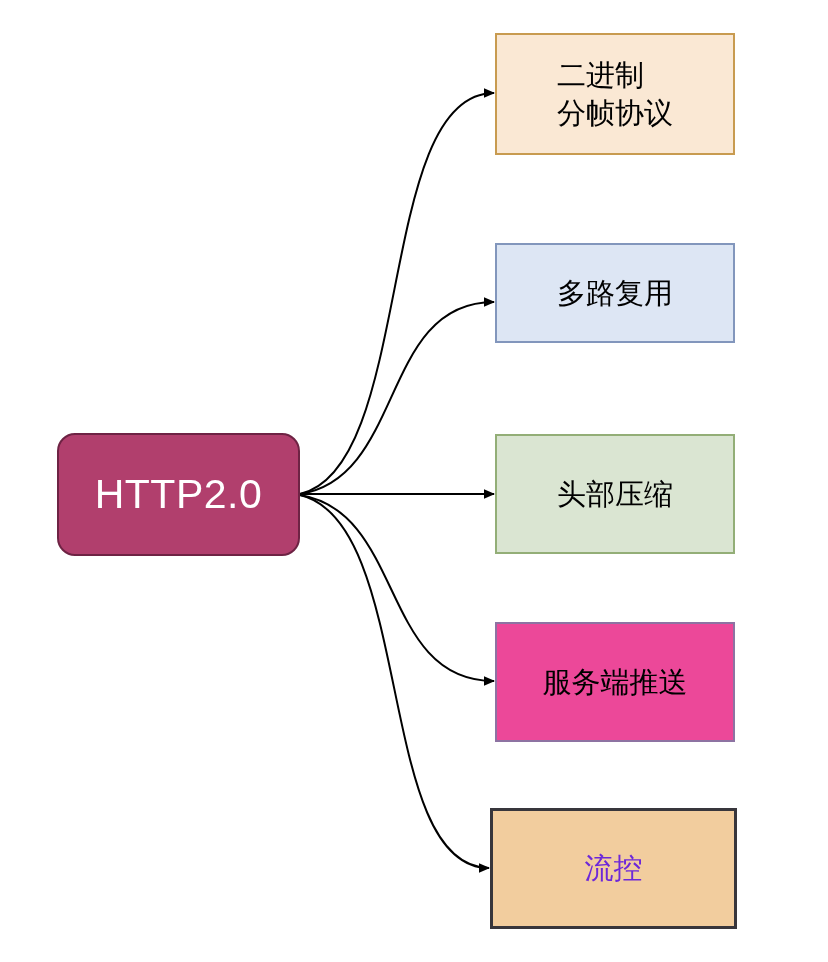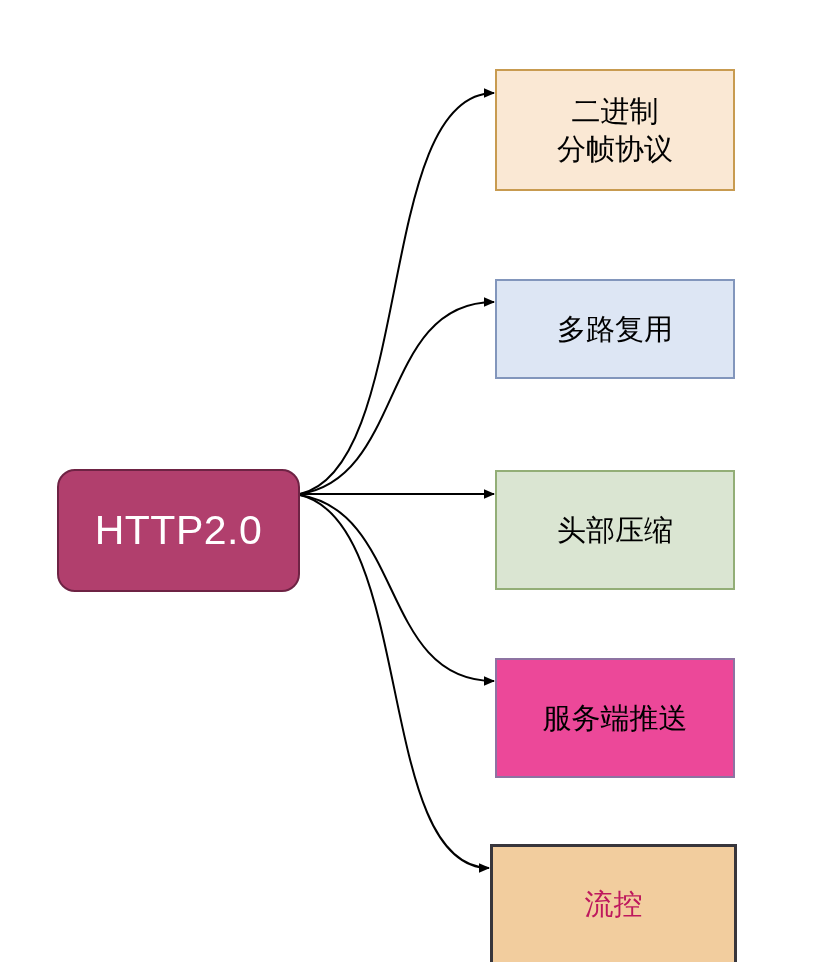--- a/index.html
+++ b/index.html
@@ -22,28 +22,26 @@
     width: 828px;
     height: 962px;
     pointer-events: none;
   }
   .node {
     position: absolute;
     box-sizing: border-box;
     display: flex;
     align-items: center;
     justify-content: center;
-    text-align: center;
     color: #000000;
     font-size: 29px;
     line-height: 1.32;
     white-space: pre-line;
     border-style: solid;
     border-width: 2px;
-    margin-top: 36px;
   }
   .node.root {
     left: 57px;
     top: 433px;
     width: 243px;
     height: 123px;
     border-radius: 18px;
     font-size: 41px;
     font-weight: normal;
     letter-spacing: 0.5px;
@@ -78,15 +76,15 @@
 
   <div class="node f0" style="background-color: rgb(250, 232, 212); border-color: rgb(200, 155, 80); color: rgb(0, 0, 0);">二进制
 分帧协议</div>
 
   <div class="node f1" style="background-color: rgb(221, 230, 244); border-color: rgb(130, 150, 188); color: rgb(0, 0, 0);">多路复用</div>
 
   <div class="node f2" style="background-color: rgb(218, 229, 210); border-color: rgb(147, 174, 119); color: rgb(0, 0, 0);">头部压缩</div>
 
   <div class="node f3" style="background-color: #ec4899; border-color: rgb(141, 115, 162); color: rgb(0, 0, 0);">服务端推送</div>
 
-  <div class="node f4" style="background-color: rgb(242, 205, 158); border-color: rgb(56, 54, 60); color: #be185d;">流控</div>
+  <div class="node f4" style="background-color: rgb(242, 205, 158); border-color: rgb(56, 54, 60); color: #6d28d9;">流控</div>
 
 </div>
 
 </body></html>

